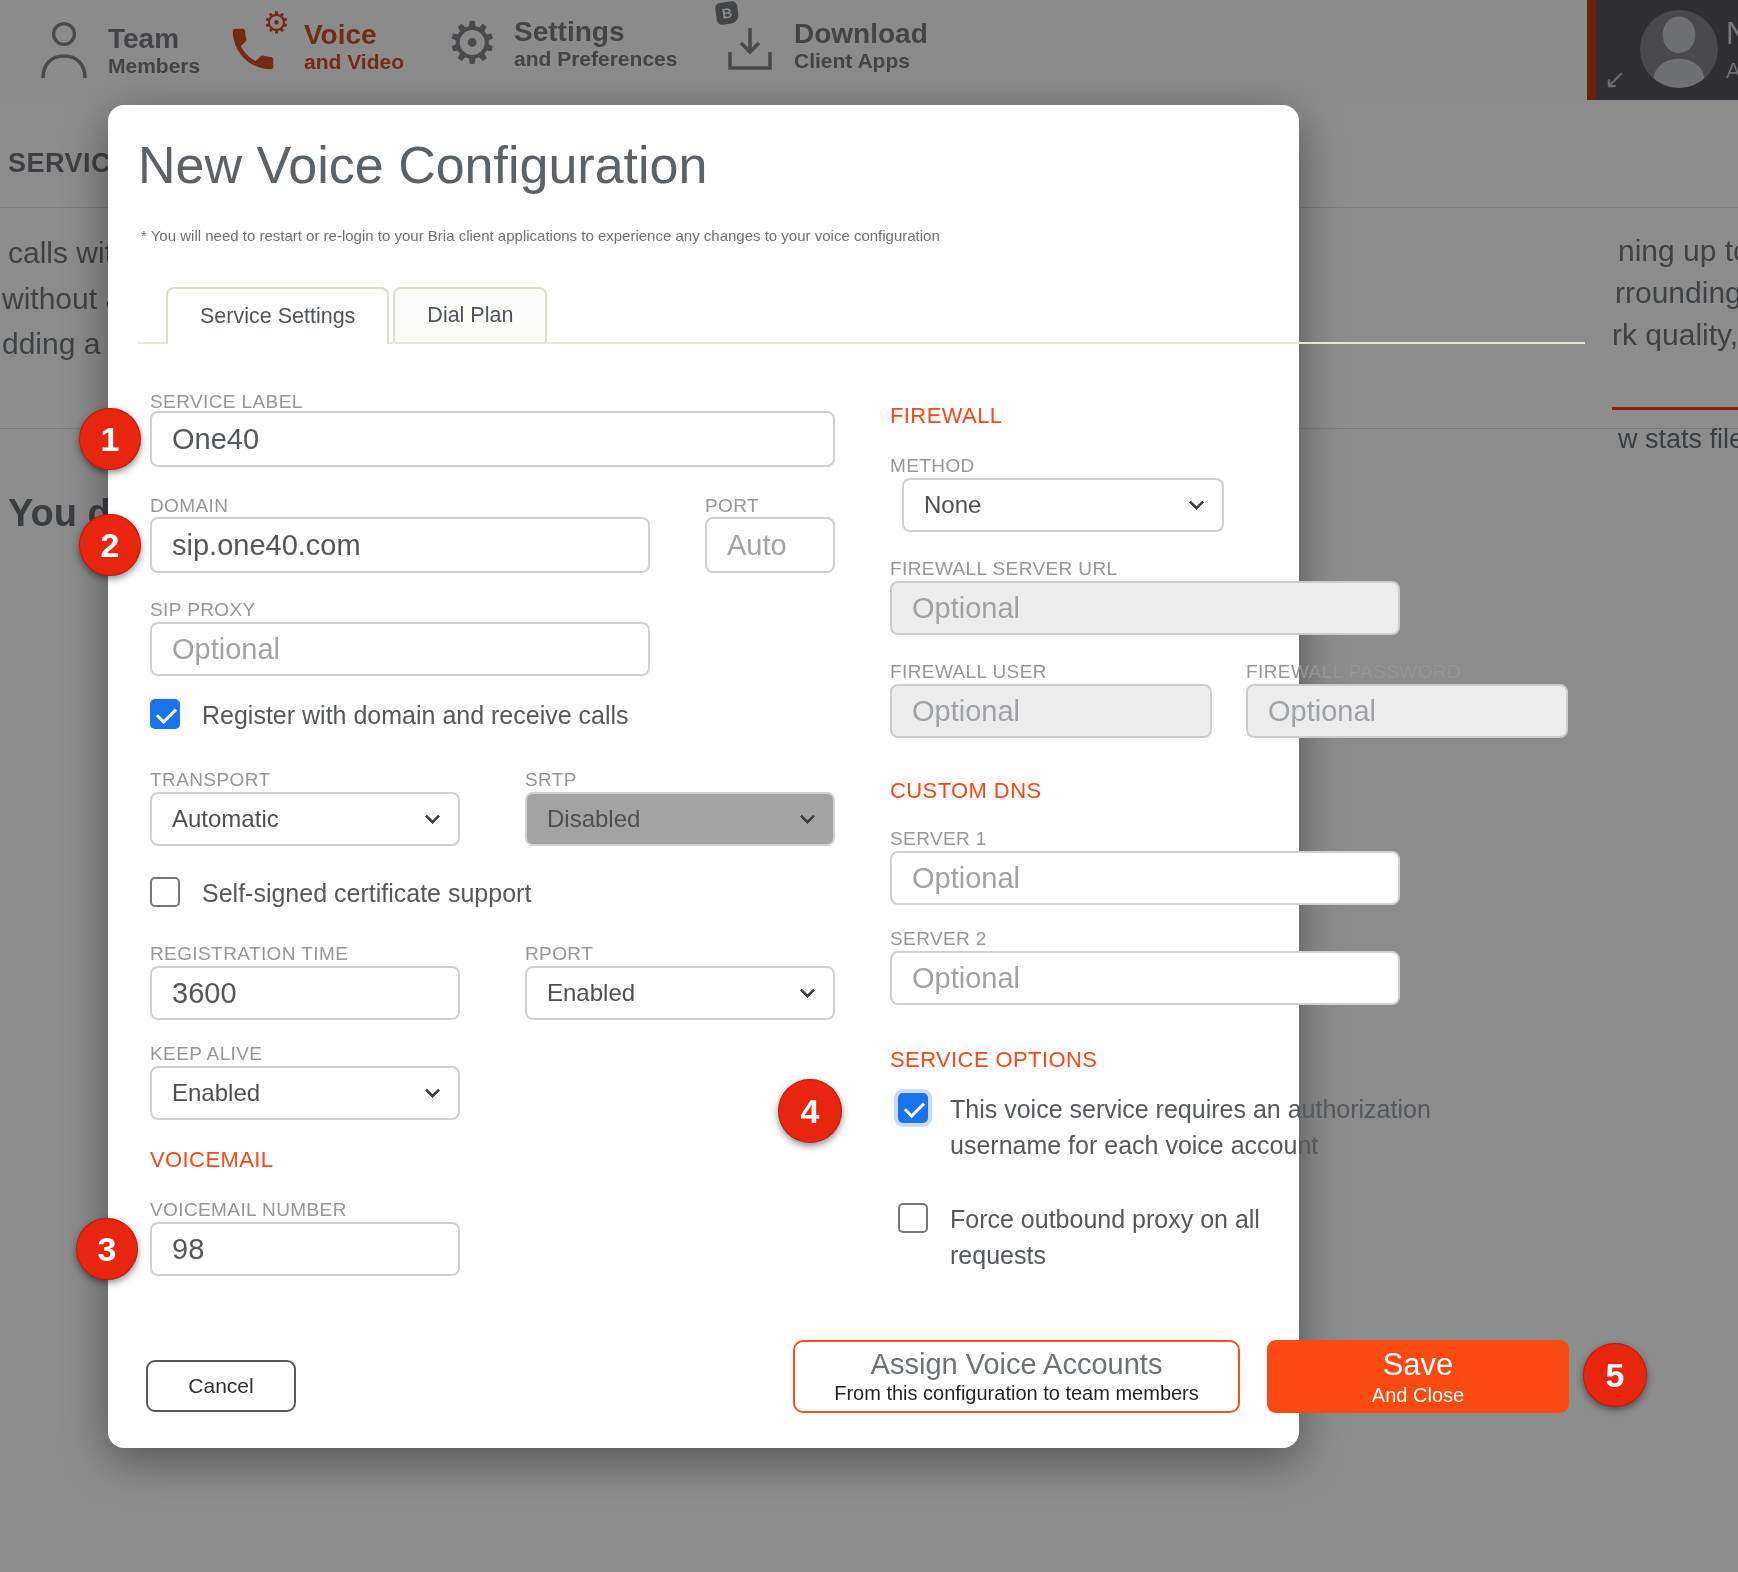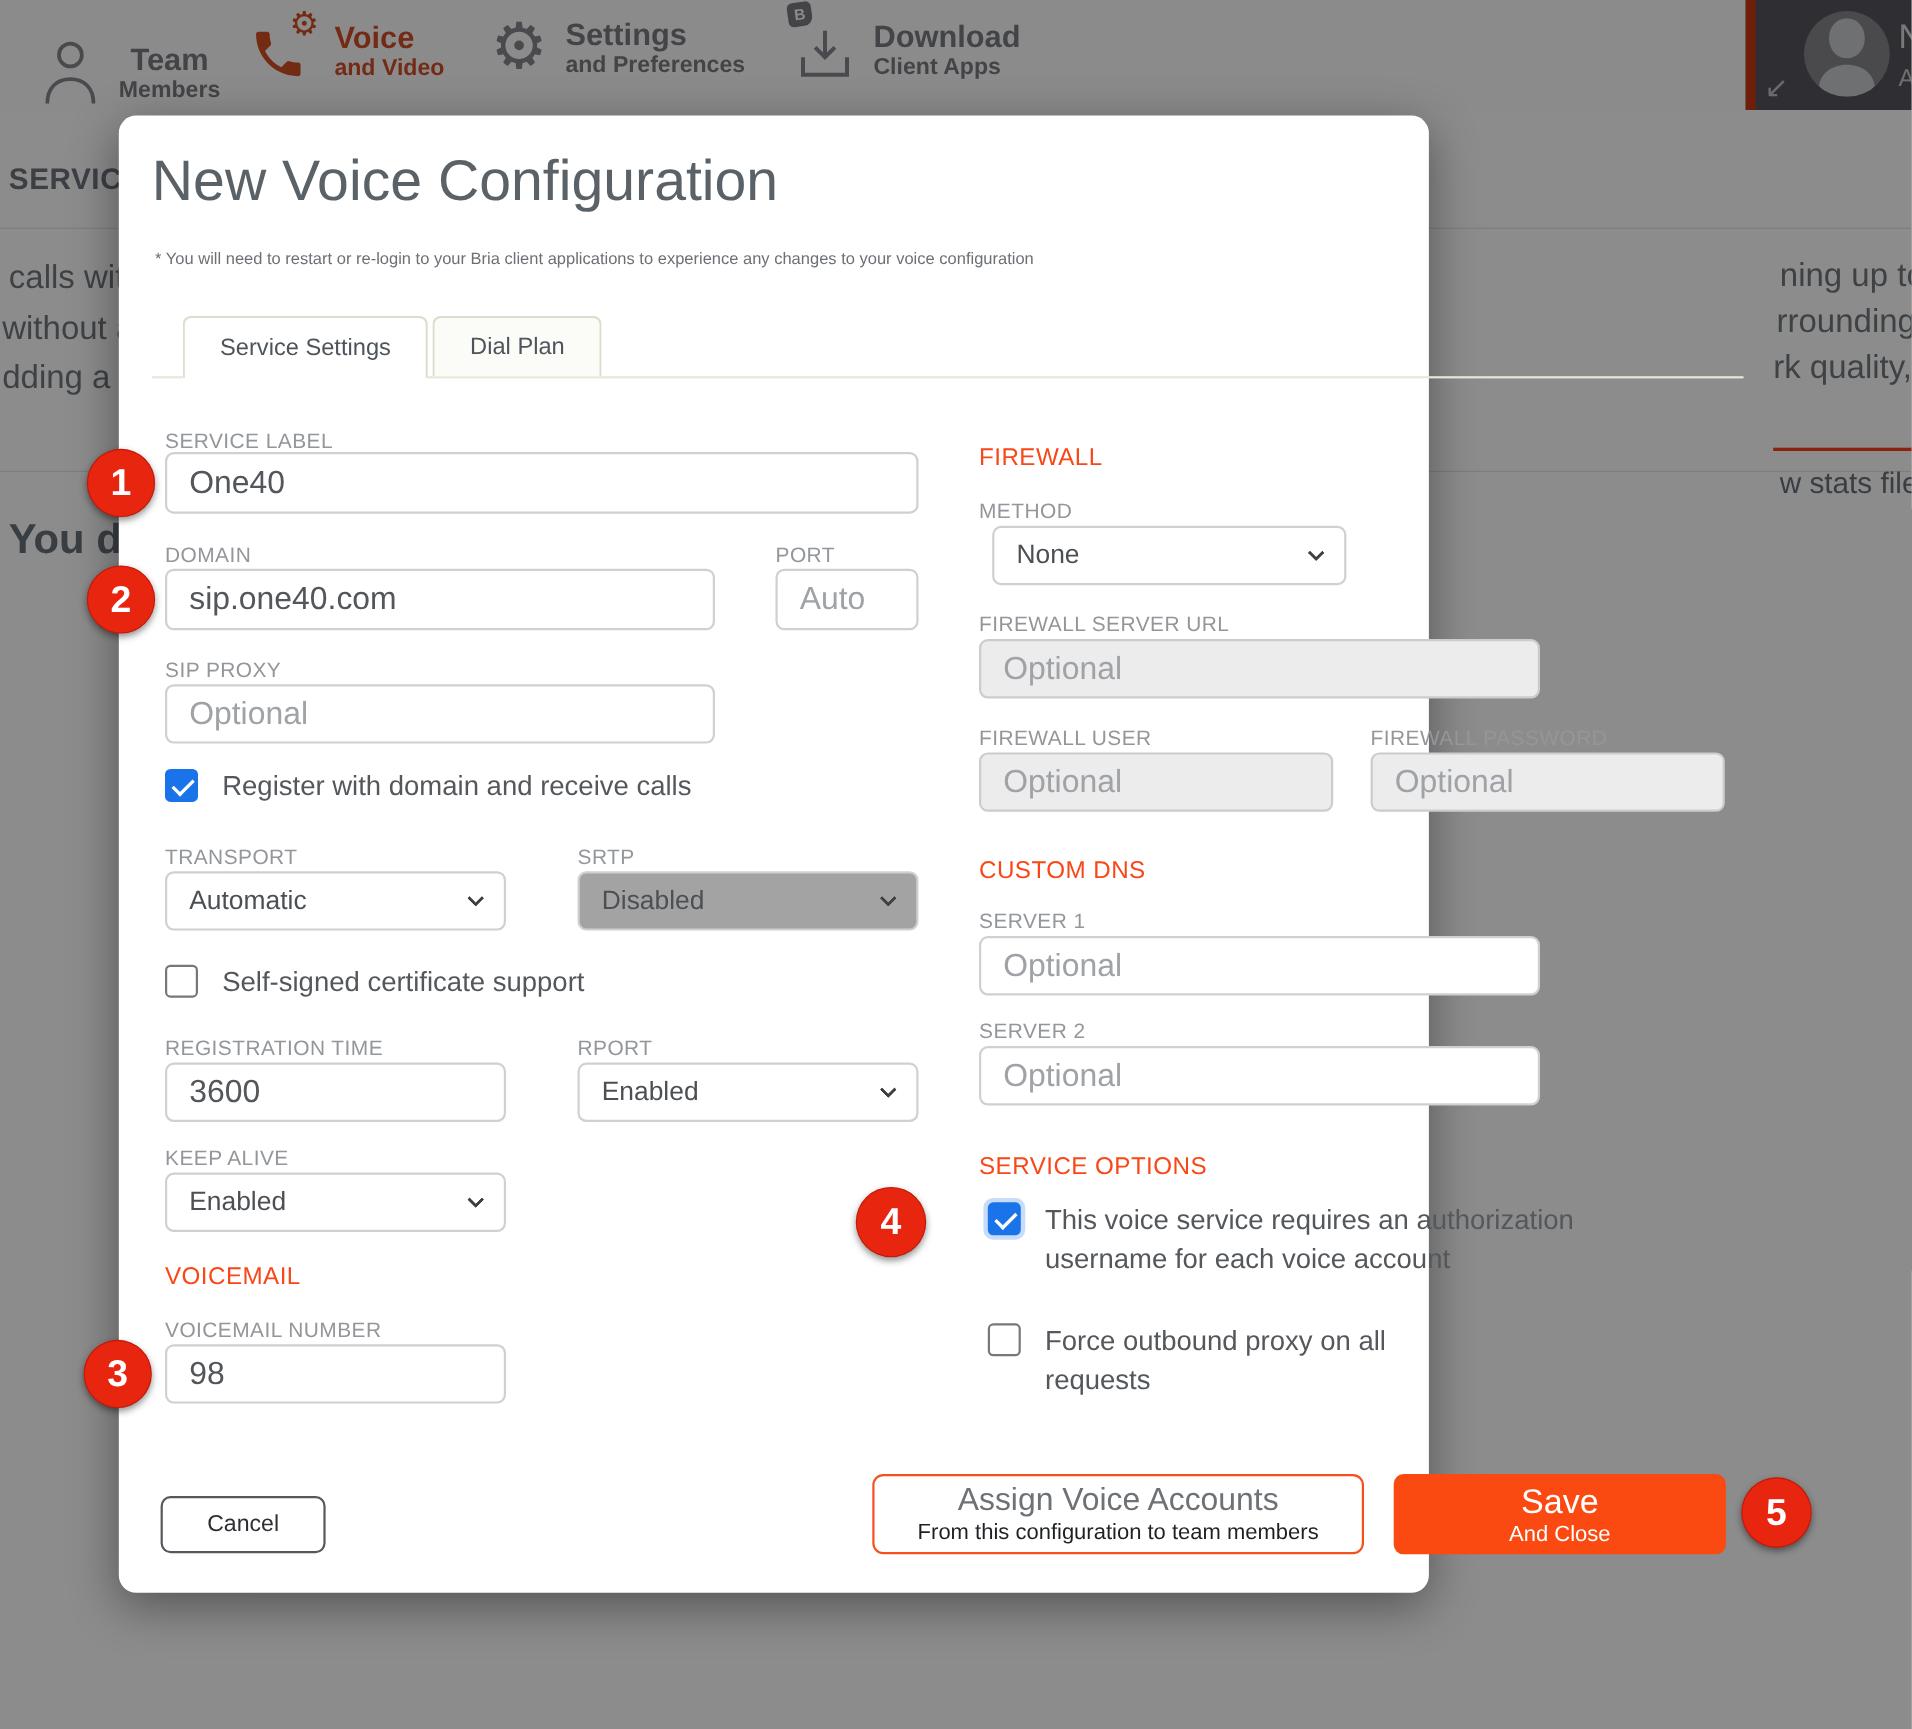--- a/index.html
+++ b/index.html
@@ -73,21 +73,21 @@
            border-radius:5px 5px 8px 5px;font-size:14px;font-weight:700;display:flex;align-items:center;justify-content:center;
            transform:rotate(-8deg);}
 </style>
 </head>
 <body>
 
 <div id="stage">
 
   <div class="nav-bar">
 
-    <div class="nav-item" style="left:36px;top:32px;text-align:center;">
+    <div class="nav-item" style="left:36px;top:16px;">
       <span>
         <svg width="56" height="64" viewBox="0 0 28 32">
             <circle cx="14" cy="9" r="5.2" fill="none" stroke="#85878c" stroke-width="1.7"></circle>
             <path d="M3.5 31c0-7 4.2-11 10.5-11s10.5 4 10.5 11" fill="none" stroke="#85878c" stroke-width="1.7"></path>
           </svg>
       </span>
       <span class="nav-text">
         <span class="nav-title">Team</span>
         <span class="nav-sub">Members</span>
       </span>
@@ -140,21 +140,21 @@
       <span class="profile-sub">Ay</span>
     </div>
   </div>
 
   <div class="bg-hr" style="top:207px;"></div>
   <div class="bg-heading" style="top:148px;">SERVICES</div>
   <div class="bg-line" style="left:8px;top:236px;">calls wit</div>
   <div class="bg-line" style="left:2px;top:282px;">without a</div>
   <div class="bg-line" style="left:2px;top:327px;">dding a v</div>
   <div class="bg-hr" style="top:428px;"></div>
-  <div class="bg-big" style="top:470px;">You d</div>
+  <div class="bg-big" style="top:492px;">You d</div>
   <div class="bg-line" style="left:1618px;top:234px;">ning up to</div>
   <div class="bg-line" style="left:1615px;top:276px;">rrounding</div>
   <div class="bg-line" style="left:1612px;top:318px;">rk quality,</div>
   <div class="stats-topline"></div>
   <div class="stats-text">w stats file</div>
 
   <div class="overlay"></div>
 
   <div class="modal">
     <div class="m-title">New Voice Configuration</div>

